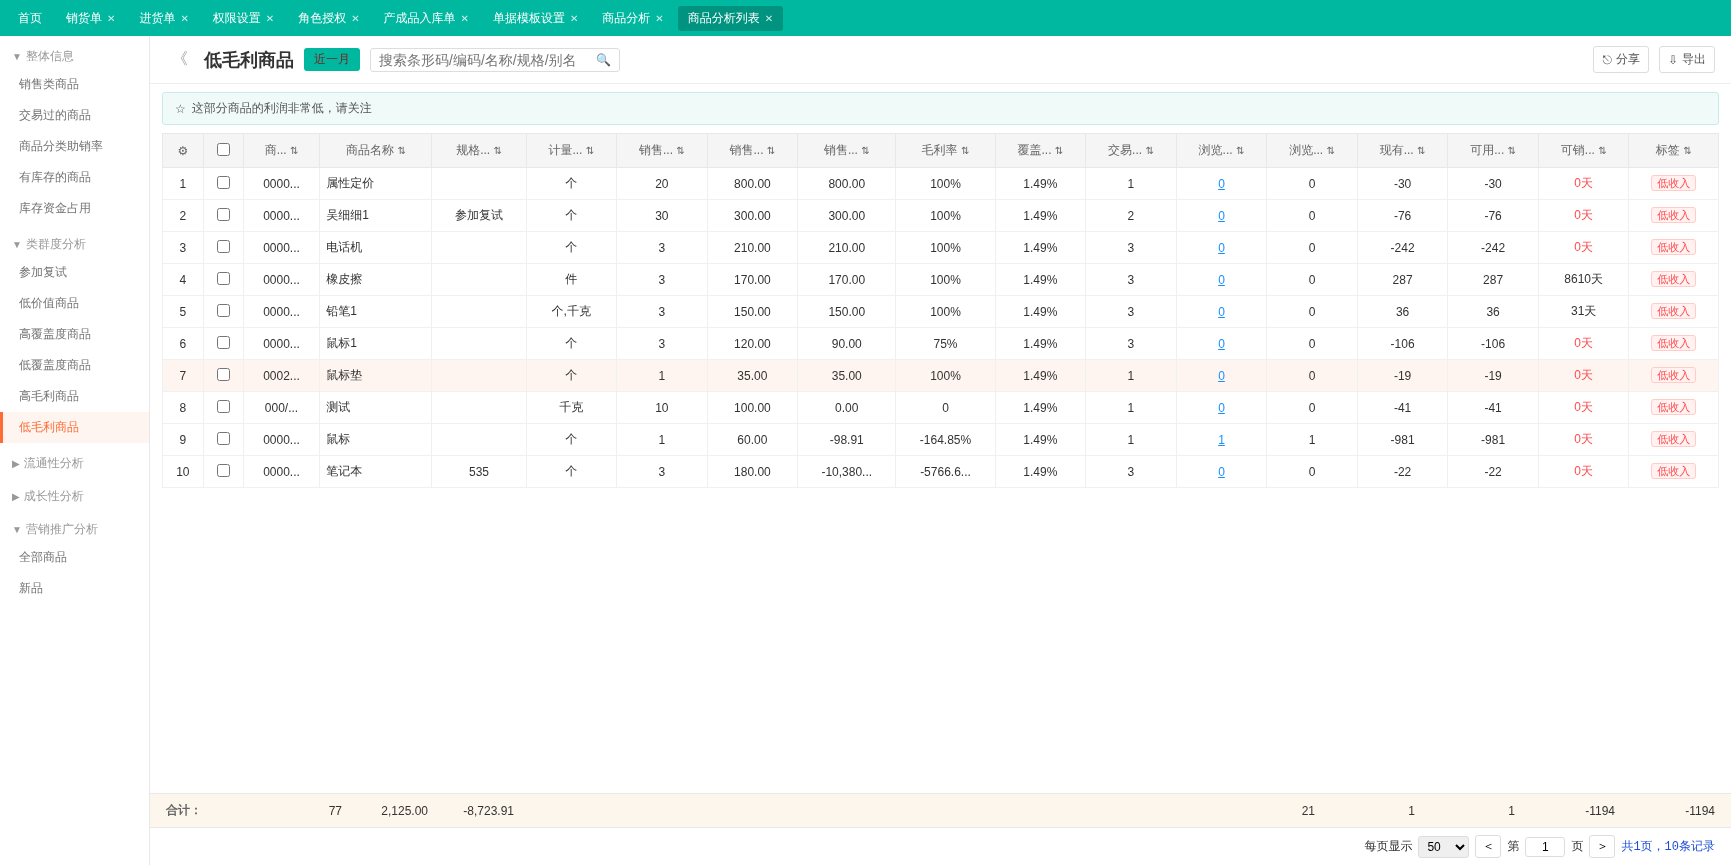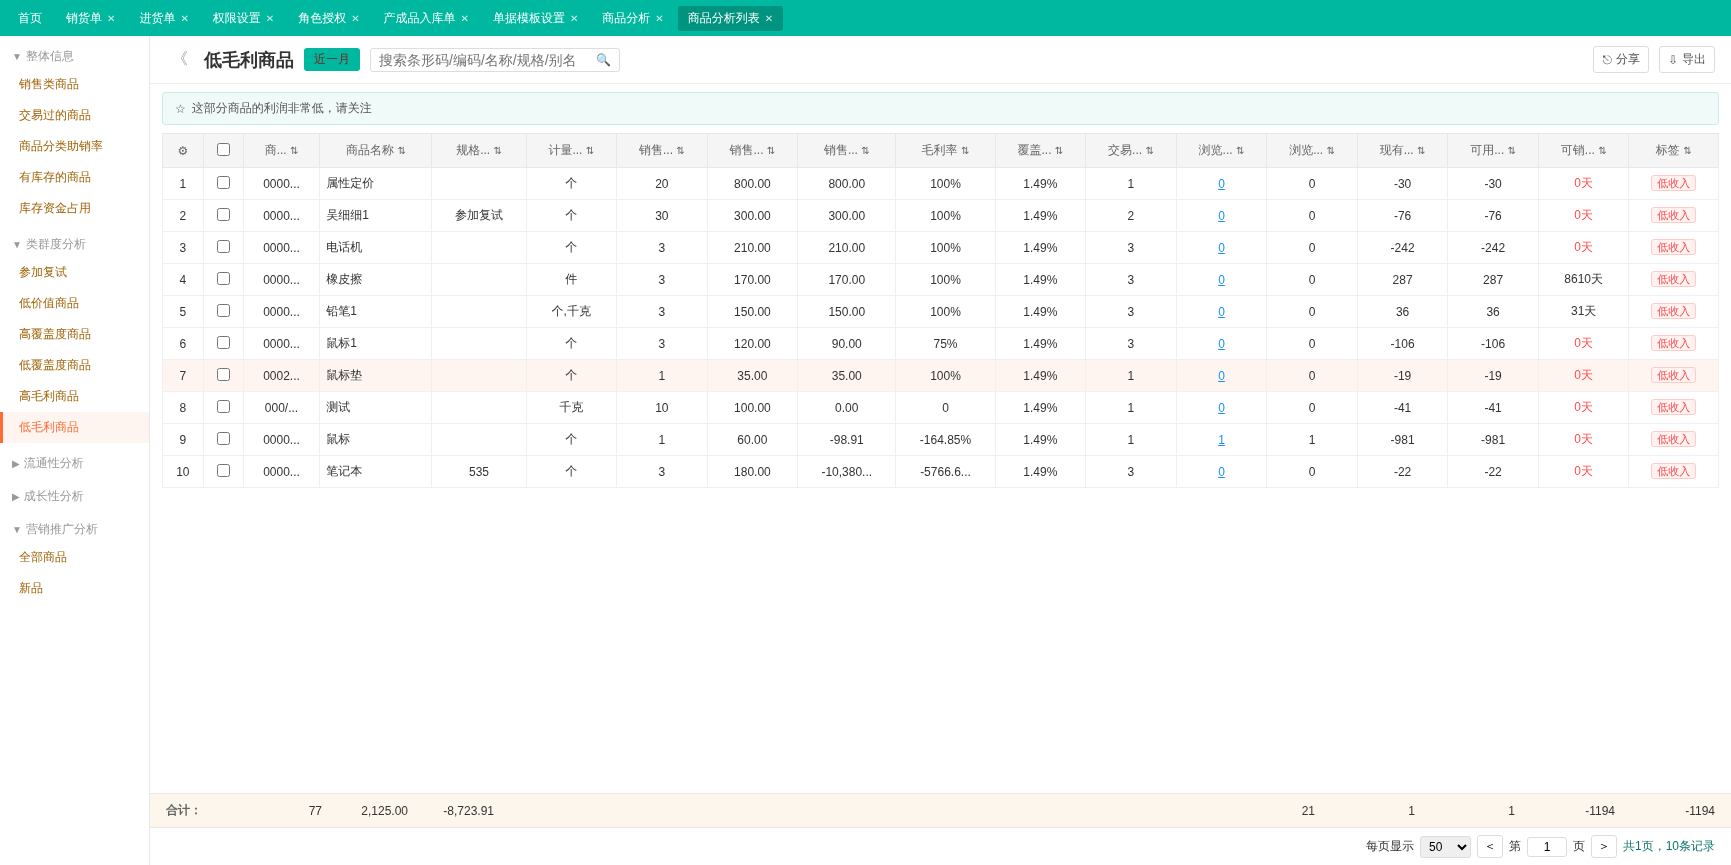--- a/index.html
+++ b/index.html
@@ -38,21 +38,21 @@
     }
     .sidebar-group-title {
       padding: 8px 12px 4px;
       color: #999;
       font-size: 11px;
       display: flex; align-items: center; gap: 4px;
     }
     .sidebar-item {
       padding: 7px 16px;
       cursor: pointer;
-      color: #a16207;
+      color: #737373;
       border-left: 3px solid transparent;
     }
     .sidebar-item.active {
       background: #fff5f0;
       color: #ff6b35;
       border-left: 3px solid #ff6b35;
     }
 
     
     .content { flex: 1; display: flex; flex-direction: column; overflow: hidden; background: #fff; }
@@ -165,20 +165,21 @@
     .text-link { color: #1890ff; text-decoration: underline; cursor: pointer; }
     .text-left { text-align: left; }
 
     
     .table-footer {
       background: #fdf6ec;
       border-top: 1px solid #e8e8e8;
       padding: 8px 16px;
       display: flex;
       align-items: center;
+      gap: 20px;
     }
     .footer-label { color: #666; font-weight: bold; }
     .footer-cell {
       min-width: 60px;
       text-align: right;
     }
 
     
     .bottom-bar {
       border-top: 1px solid #e8e8e8;
@@ -194,21 +195,21 @@
     }
     .pagination select {
       border: 1px solid #ddd; padding: 2px 4px; border-radius: 3px;
     }
     .page-input {
       width: 40px; border: 1px solid #ddd; text-align: center; padding: 2px; border-radius: 3px;
     }
     .page-btn {
       border: 1px solid #ddd; background: #fff; padding: 2px 6px; cursor: pointer; border-radius: 3px;
     }
-    .page-total { color: #0f766e; }
+    .page-total { color: #1d4ed8; font-family: Liberation Mono, monospace; }
     .arrow-icon { font-size: 10px; }
     .collapse-btn {
       background: none; border: none; cursor: pointer; color: #999; font-size: 16px; padding: 2px 6px;
     }
     .sidebar-group { margin-top: 4px; }
     .chevron { font-size: 10px; }
   </style>
 </head>
 <body>
 

